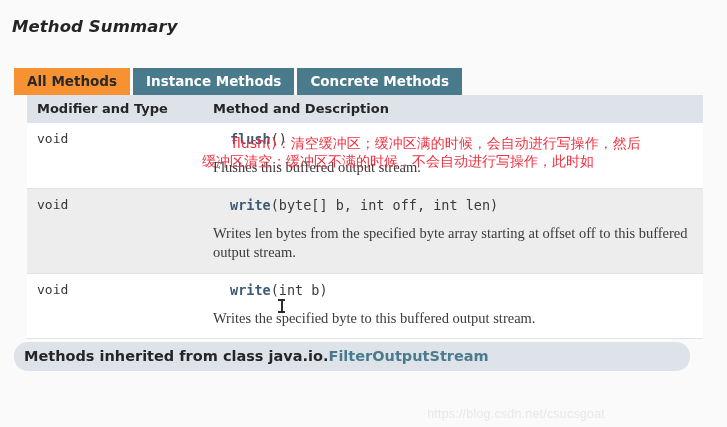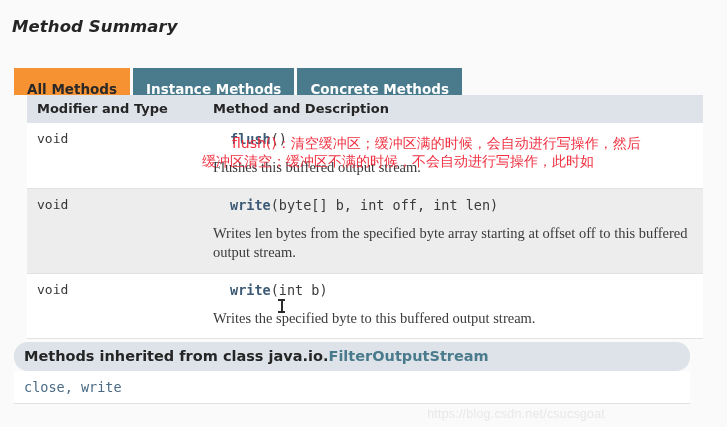--- a/index.html
+++ b/index.html
@@ -37,21 +37,21 @@
     position: absolute;
     left: 14px;
     top: 68px;
     display: flex;
     gap: 3px;
     align-items: flex-end;
   }
   .tab {
     height: 27px;
     line-height: 27px;
-    padding: 8px 13px;
+    padding: 0 13px;
     font-family: "DejaVu Sans", sans-serif;
     font-size: 13.5px;
     font-weight: bold;
     white-space: nowrap;
     box-sizing: border-box;
   }
   .tab.active {
     background: #f79232;
     color: #292929;
   }
@@ -249,21 +249,20 @@
     </tbody>
   </table>
 
   <div class="annotation">
     <div class="ln1">flush()：清空缓冲区；缓冲区满的时候，会自动进行写操作，然后</div>
     <div class="ln2">缓冲区清空；缓冲区不满的时候，不会自动进行写操作，此时如</div>
   </div>
 
   <div class="inherited-header"><span>Methods inherited from class java.io.</span><span class="cls">FilterOutputStream</span></div>
 
-  <div class="inherited-body">close, write</div>
 
   <div class="ibeam">
     <div class="cap-top"></div>
     <div class="stem"></div>
     <div class="cap-bot"></div>
   </div>
 
   <div class="watermark">https://blog.csdn.net/csucsgoat</div>
 
 </div>

